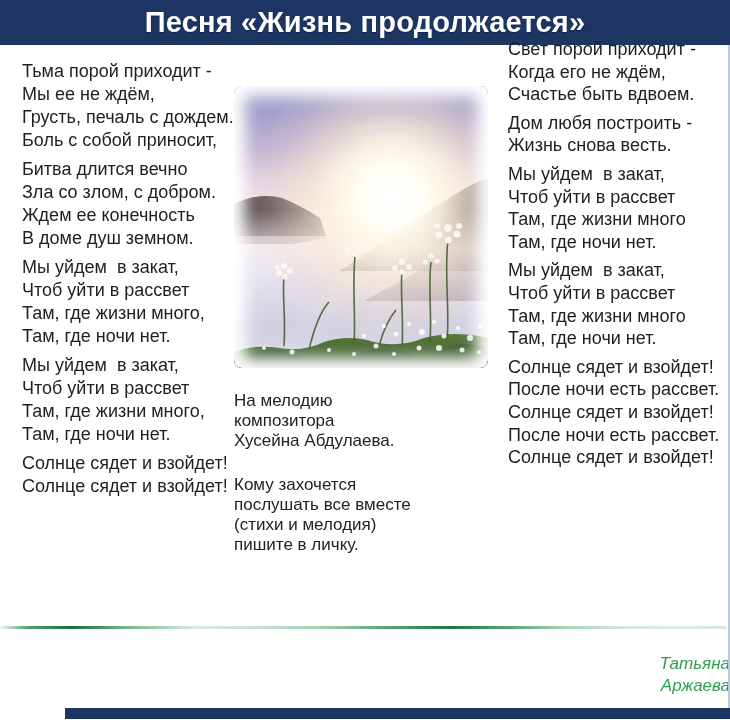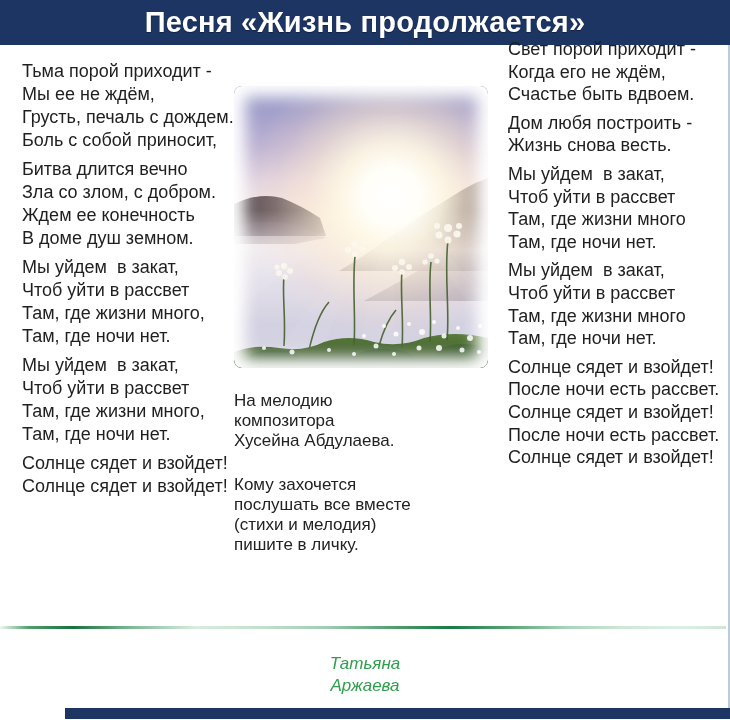--- a/index.html
+++ b/index.html
@@ -60,21 +60,21 @@
   .note .para + .para{margin-top:24px;}
   
   .divider{
     position:absolute;left:0;top:626px;width:726px;height:3px;
     background:linear-gradient(90deg,
       #eef6f1 0%, #4f9f6c 4%, #19713e 10%, #7db996 18%, #d9ecdf 27%,
       #c2e0cd 36%, #9fcdb2 45%, #63a87f 52%, #1b7a44 62%, #57a375 70%,
       #a8d4ba 78%, #cfe8d8 86%, #dcefe3 94%, #cfe6d6 100%);
   }
   .signature{
-    position:absolute;left:0;top:653px;width:730px;text-align:center;
+    position:absolute;left:0;top:653px;width:730px;text-align:right;
     font-size:17px;line-height:22px;font-style:italic;color:#2f9e4d;
   }
   
   .right-border{
     position:absolute;right:0;top:45px;width:2px;height:674px;background:#b9cbdf;
   }
   .footer-bar{
     position:absolute;left:65px;top:708px;width:665px;height:11px;background:#1c3563;
   }
 </style>

